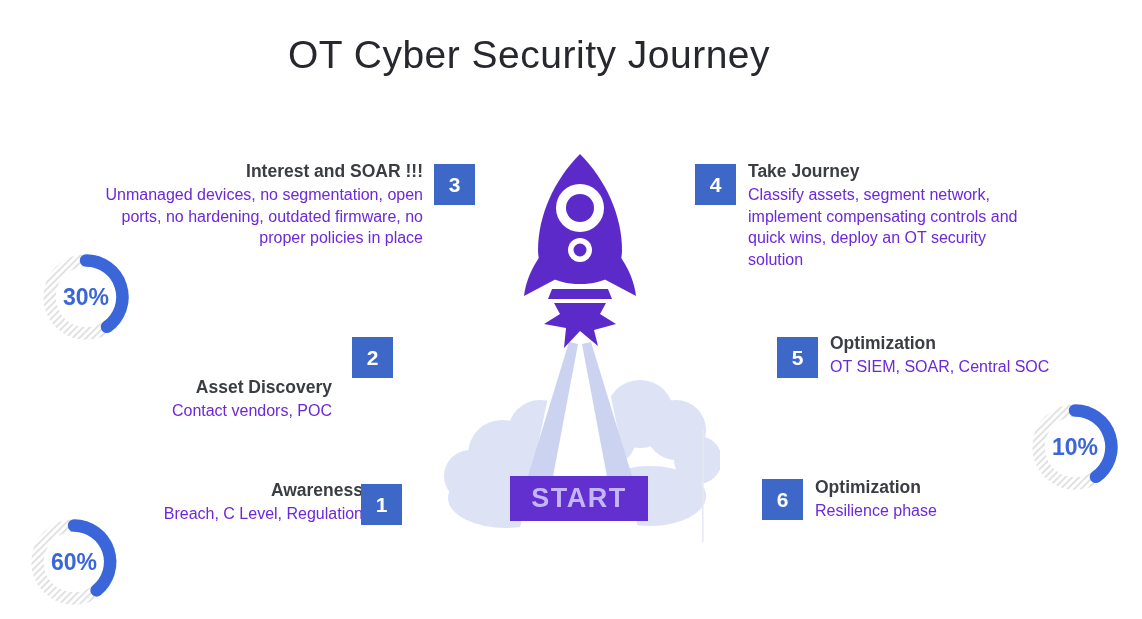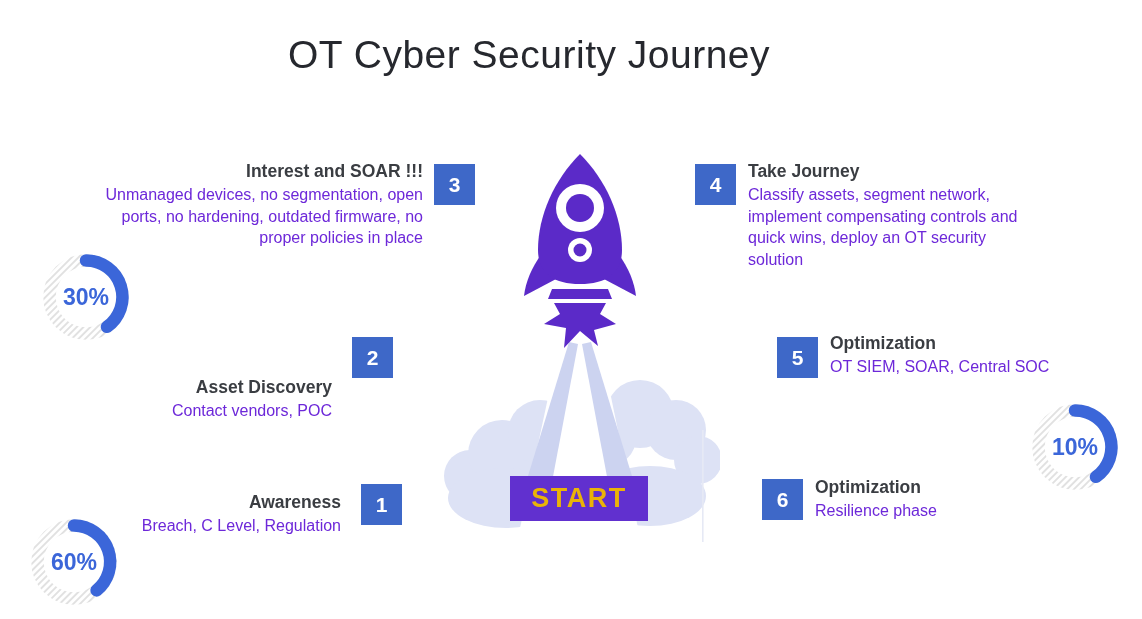--- a/index.html
+++ b/index.html
@@ -14,21 +14,21 @@
     letter-spacing:0.5px;margin:0;
   }
   
   .step-text{position:absolute;}
   .step-text .st-title{font-size:17.5px;font-weight:bold;color:#3a3d42;line-height:22px;}
   .step-text .st-desc{font-size:16px;color:#6d28d9;line-height:21.5px;margin-top:2px;}
   .align-right{text-align:right;}
   .align-left{text-align:left;}
   .blk-3{right:719px;top:160px;width:320px;}
   .blk-2{right:810px;top:344px;width:250px;margin-top:32px;}
-  .blk-1{right:801px;top:479px;width:280px;margin-top:12px;}
+  .blk-1{right:779px;top:479px;width:280px;}
   .blk-4{left:748px;top:160px;width:272px;}
   .blk-5{left:830px;top:332px;width:280px;}
   .blk-6{left:815px;top:476px;width:260px;}
   
   .badge{
     position:absolute;width:41px;height:41px;background:#3e68c8;
     color:#ffffff;font-size:21px;font-weight:bold;
     display:flex;align-items:center;justify-content:center;
   }
   .badge-3{left:434px;top:164px;}
@@ -41,21 +41,21 @@
   .ring{position:absolute;width:96px;height:96px;}
   .ring-30{left:38px;top:249px;}
   .ring-60{left:26px;top:514px;}
   .ring-10{left:1027px;top:399px;}
   .ring text{font-family:"Liberation Sans", sans-serif;}
   
   .rocket-scene{position:absolute;left:440px;top:146px;width:280px;height:400px;}
   
   .start-button{
     position:absolute;left:510px;top:476px;width:138px;height:45px;
-    background:#6130cf;color:#eab308;font-size:27px;font-weight:bold;
+    background:#6130cf;color:#c4b5fd;font-size:27px;font-weight:bold;
     letter-spacing:1.5px;display:flex;align-items:center;justify-content:center;
     border:none;cursor:pointer;font-family:"Liberation Sans", sans-serif;
   }
 </style>
 </head>
 <body>
 
 <div class="stage">
 
   <h1 class="page-title">OT Cyber Security Journey</h1>

